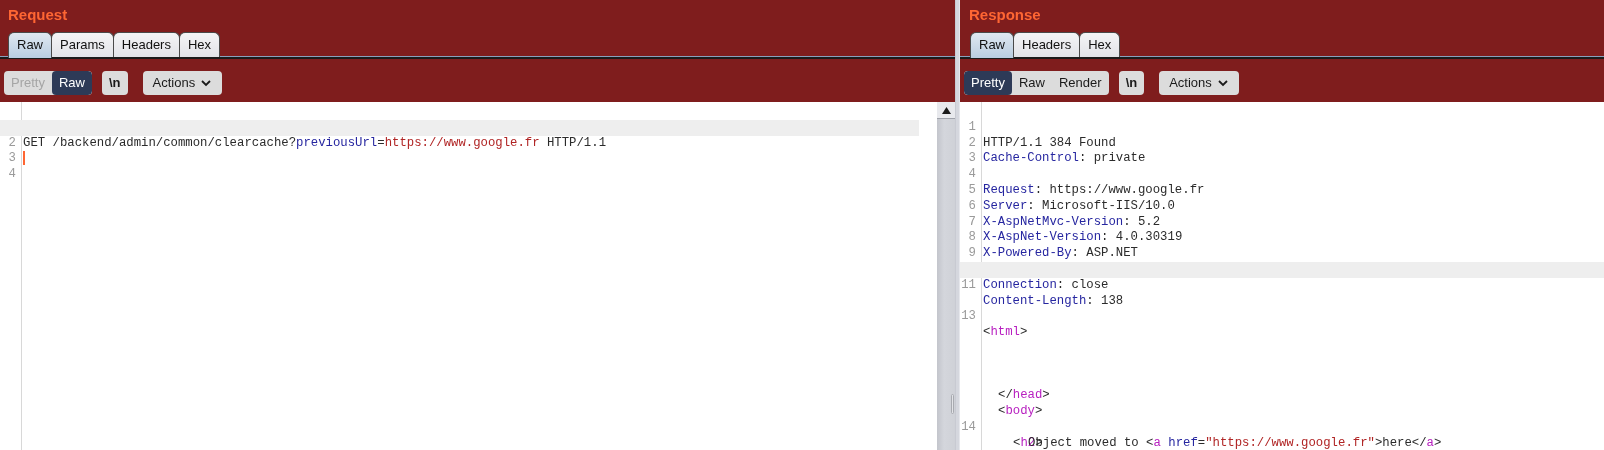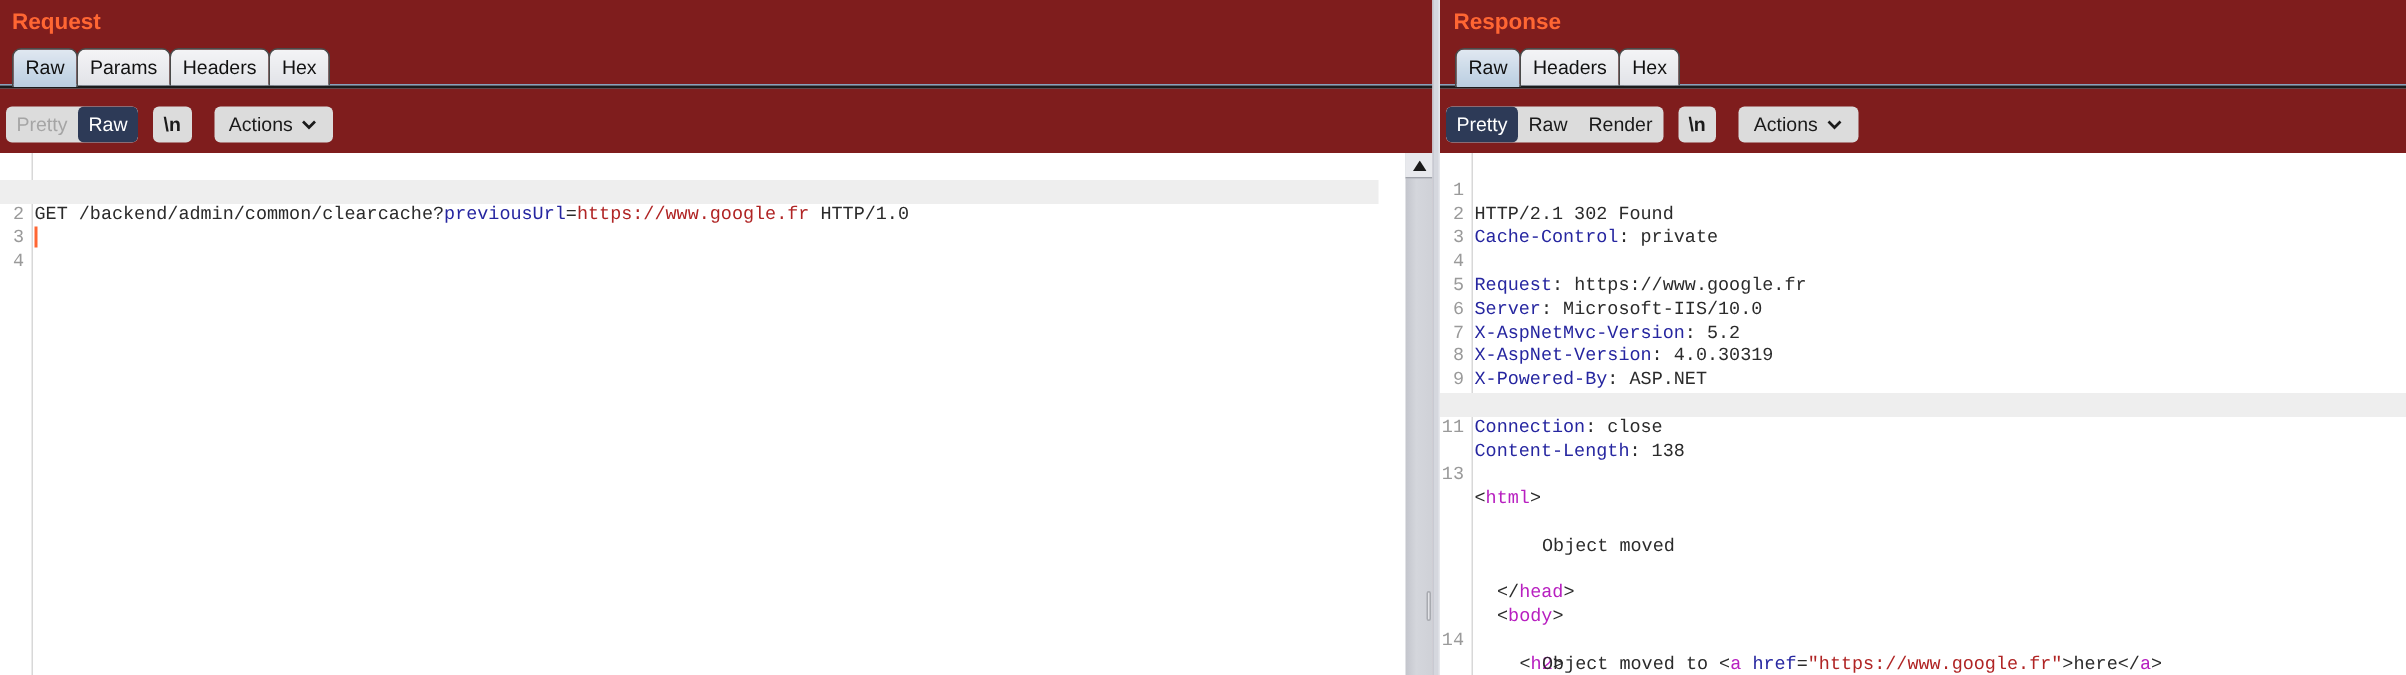--- a/index.html
+++ b/index.html
@@ -70,21 +70,21 @@
       <svg class="chev" viewBox="0 0 12 12">
           <path d="M2 4 L6 8 L10 4" fill="none" stroke="#1a1a1a" stroke-width="1.8"></path>
         </svg>
     </div>
   </div>
 
   <div class="editor">
     <div class="gutter-line" style="left:21px"></div>
     <div class="line" style="top:2px">
       <span class="ln" style="left:0">1</span>
-      <span class="code" style="left:23px"><span class="tok-plain">GET /backend/admin/common/clearcache?</span><span class="tok-key">previousUrl</span><span class="tok-plain">=</span><span class="tok-str">https://www.google.fr</span><span class="tok-plain"> HTTP/1.0</span></span>
+      <span class="code" style="left:23px"><span class="tok-plain">GET /backend/admin/common/clearcache?</span><span class="tok-key">previousUrl</span><span class="tok-plain">=</span><span class="tok-str">https://www.google.fr</span><span class="tok-plain"> HTTP/1.1</span></span>
     </div>
     <div class="line hl" style="top:17.8px; right:36px">
       <span class="ln" style="left:0">2</span>
       <span class="code" style="left:23px"><span class="caret"></span></span>
     </div>
     <div class="line" style="top:33.6px">
       <span class="ln" style="left:0">3</span>
     </div>
     <div class="line" style="top:49.4px">
       <span class="ln" style="left:0">4</span>
@@ -126,21 +126,21 @@
           <path d="M2 4 L6 8 L10 4" fill="none" stroke="#1a1a1a" stroke-width="1.8"></path>
         </svg>
     </div>
   </div>
 
   <div class="editor">
     <div class="gutter-line" style="left:21px"></div>
 
     <div class="line" style="top:2px">
       <span class="ln" style="left:0">1</span>
-      <span class="code tok-plain" style="left:23px">HTTP/2.1 302 Found</span>
+      <span class="code tok-plain" style="left:23px">HTTP/1.1 384 Found</span>
     </div>
 
     <div class="line" style="top:17.8px">
       <span class="ln" style="left:0">2</span>
       <span class="code" style="left:23px"><span class="tok-key">Cache-Control</span><span class="tok-plain">: </span><span class="tok-plain">private</span></span>
     </div>
     <div class="line" style="top:33.6px">
       <span class="ln" style="left:0">3</span>
     </div>
     <div class="line" style="top:49.4px">
@@ -173,23 +173,20 @@
     </div>
     <div class="line hl" style="top:160px">
       <span class="ln" style="left:0">11</span>
       <span class="code" style="left:23px"><span class="tok-key">Content-Length</span><span class="tok-plain">: </span><span class="tok-plain">138</span></span>
     </div>
 
     <div class="line" style="top:191.6px">
       <span class="ln" style="left:0">13</span>
       <span class="code" style="left:23px"><span class="tok-plain">&lt;</span><span class="tok-tag">html</span><span class="tok-plain">&gt;</span></span>
     </div>
-    <div class="line" style="top:239px">
-      <span class="code tok-plain" style="left:68px">Object moved</span>
-    </div>
     <div class="line" style="top:286.4px">
       <span class="code" style="left:38px"><span class="tok-plain">&lt;</span><span class="tok-tag">body</span><span class="tok-plain">&gt;</span></span>
     </div>
     <div class="line" style="top:270.6px">
       <span class="code" style="left:38px"><span class="tok-plain">&lt;/</span><span class="tok-tag">head</span><span class="tok-plain">&gt;</span></span>
     </div>
     <div class="line" style="top:302.2px">
       <span class="ln" style="left:0">14</span>
       <span class="code" style="left:53px"><span class="tok-plain">&lt;</span><span class="tok-tag">h2</span><span class="tok-plain">&gt;</span></span>
     </div>

